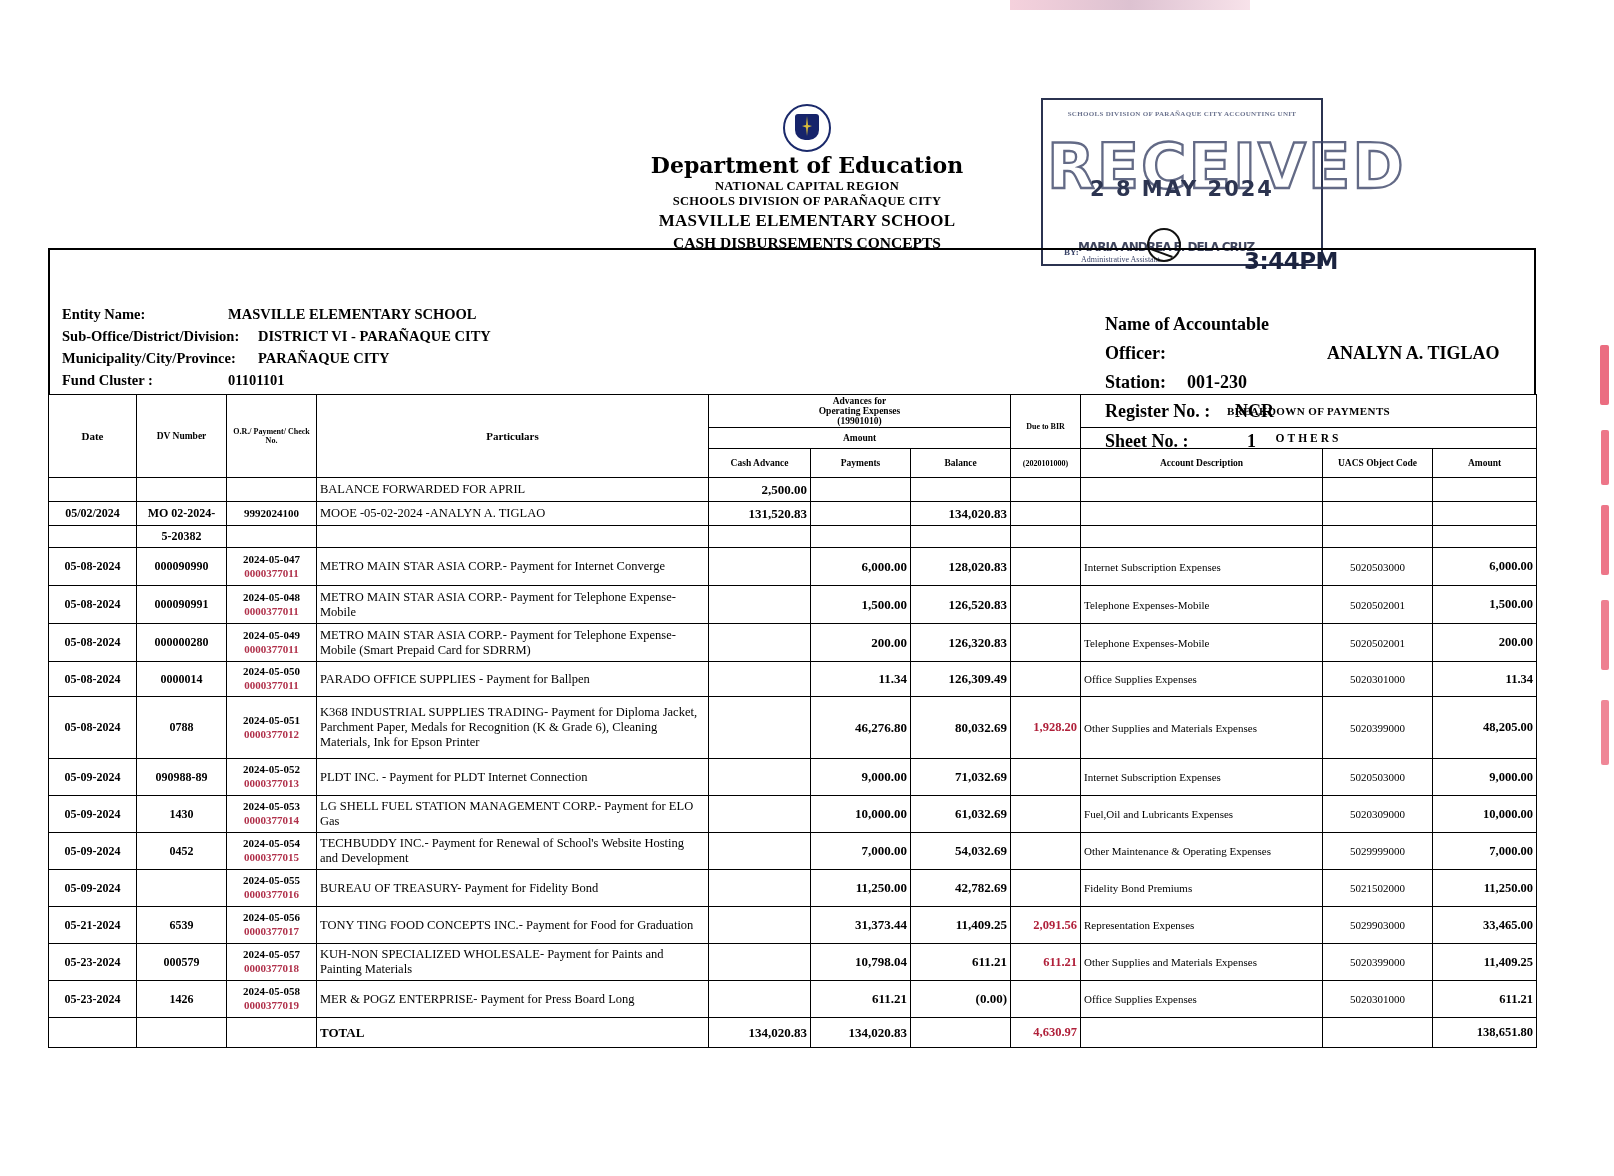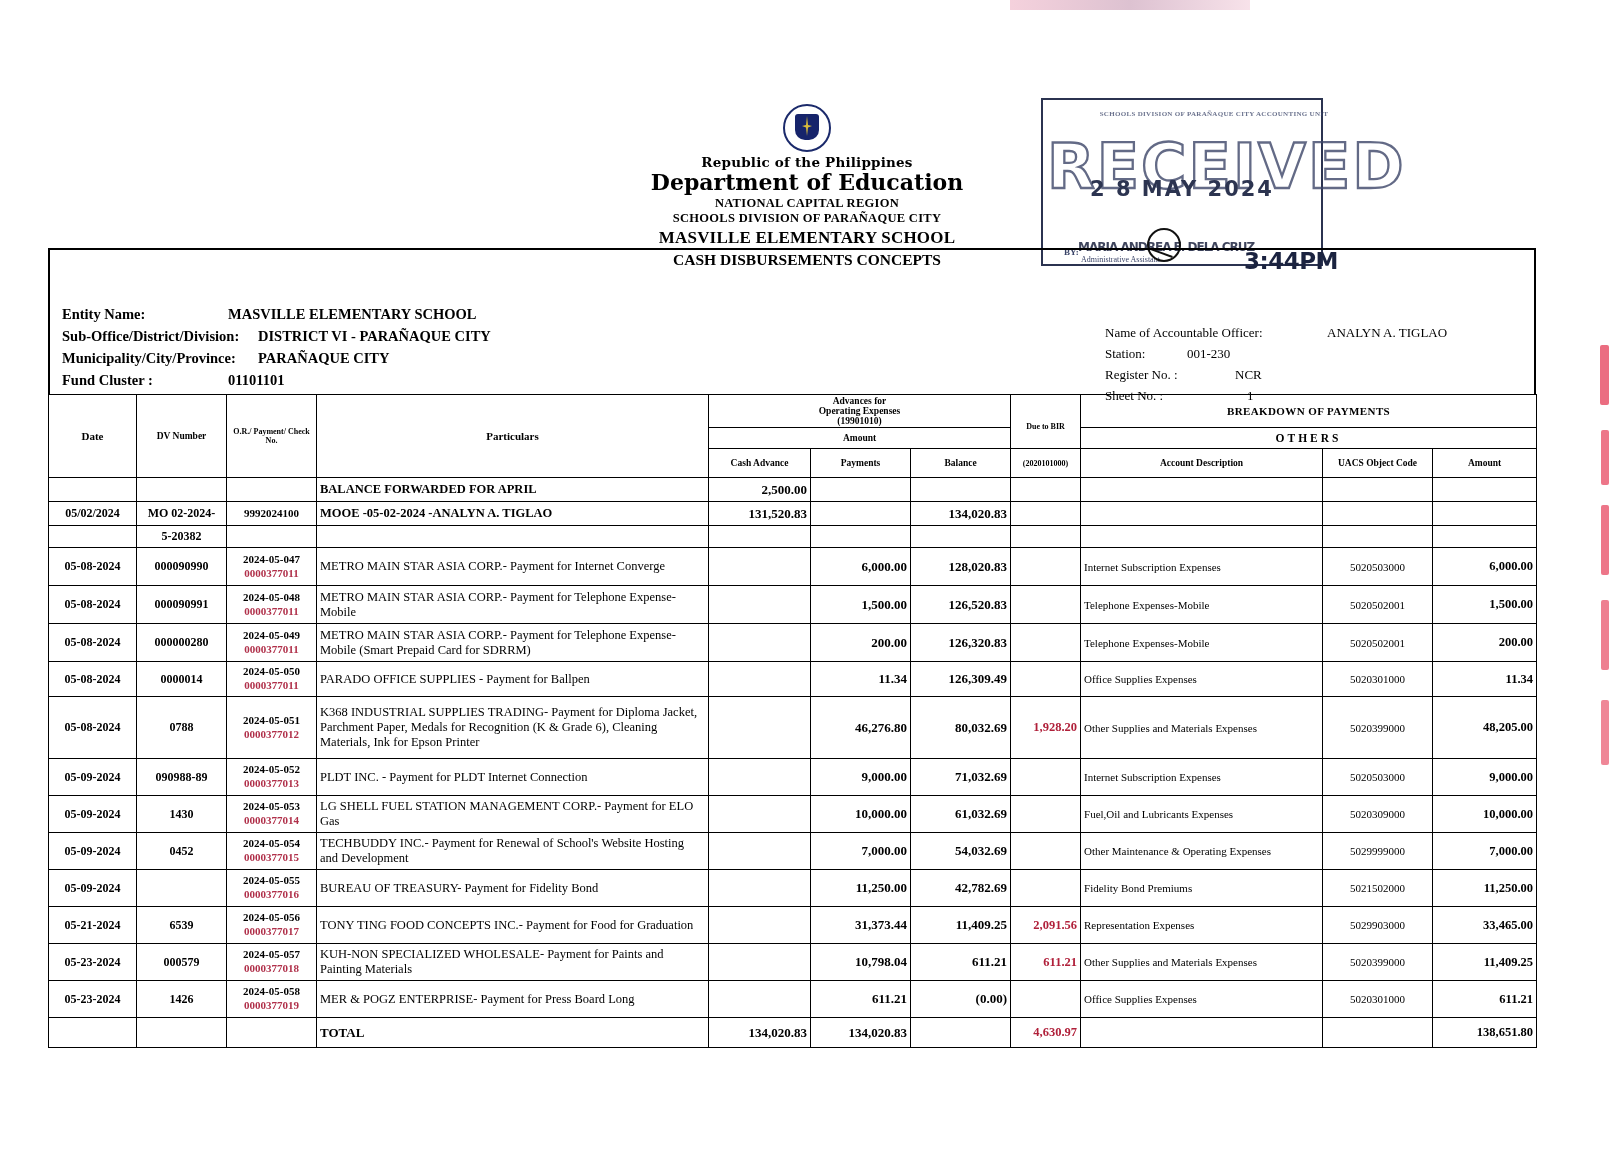--- a/index.html
+++ b/index.html
@@ -31,21 +31,21 @@
   .lh-ncr{font-size:12.5px;font-weight:bold;letter-spacing:.3px;margin-top:2px;}
   .lh-div{font-size:12.5px;font-weight:bold;letter-spacing:.3px;}
   .lh-school{font-size:17px;font-weight:bold;letter-spacing:.2px;margin-top:2px;}
   .lh-title{font-size:15.5px;font-weight:bold;line-height:1.12;margin-top:3px;}
 
   
   .stamp{position:absolute;top:98px;left:1041px;width:282px;height:168px;
          border:2px solid #2b3350;box-sizing:border-box;}
   .stamp-org{position:absolute;top:10px;left:0;width:100%;text-align:center;
          font-size:7px;font-weight:bold;color:#3a4468;letter-spacing:.3px;
-         filter:blur(.45px);opacity:.75;padding-left:32px;}
+         filter:blur(.45px);opacity:.75;}
   .stamp-received{position:absolute;top:30px;left:4px;width:274px;text-align:center;
          font-size:62px;font-weight:bold;color:transparent;letter-spacing:2px;
          -webkit-text-stroke:2.3px #3d4668;opacity:.8;filter:blur(.35px);
          font-family:"DejaVu Sans",sans-serif;}
   .stamp-date{position:absolute;top:77px;left:0;width:100%;text-align:center;
          font-size:21px;font-weight:bold;color:#2c3450;letter-spacing:2px;
          font-family:"DejaVu Sans",sans-serif;}
   .stamp-by{position:absolute;top:147px;left:21px;font-size:9px;font-weight:bold;color:#3a4468;}
   .stamp-sig{position:absolute;top:140px;left:35px;width:180px;height:22px;
          color:#1d2440;font-size:12px;font-weight:bold;filter:blur(.7px);opacity:.85;
@@ -56,21 +56,21 @@
   .stamp-circle:after{content:"";position:absolute;top:6px;left:1px;width:26px;height:16px;
          border-bottom:2px solid #111;transform:rotate(20deg);}
   .stamp-time{position:absolute;top:248px;left:1244px;font-size:23px;font-weight:bold;
          color:#1b2340;font-family:"DejaVu Sans",sans-serif;letter-spacing:-.5px;}
 
   
   .entity{position:absolute;top:303px;left:62px;font-size:14.5px;font-weight:bold;line-height:1.52;}
   .entity .row{white-space:nowrap;}
   .entity .lbl{display:inline-block;}
   .entity .val{display:inline-block;}
-  .officer{position:absolute;top:310px;left:1105px;font-size:13px;font-weight:normal;line-height:1.62;margin-top:12px;}
+  .officer{position:absolute;top:310px;left:1105px;font-size:18px;font-weight:bold;line-height:1.62;}
   .officer .lbl{display:inline-block;}
   .officer .val{display:inline-block;}
 
   
   .doc-frame{position:absolute;top:248px;left:48px;width:1488px;height:146px;
              border-left:2px solid #000;border-right:2px solid #000;border-top:2px solid #000;box-sizing:border-box;}
 
   
   table.reg{position:absolute;top:394px;left:48px;border-collapse:collapse;
             table-layout:fixed;width:1488px;}
@@ -80,21 +80,21 @@
   .h-sm{font-size:9.5px;}
   .h-xs{font-size:8px;}
   .h-break{font-size:11px;letter-spacing:.4px;}
   .h-others{font-size:11.5px;letter-spacing:3px;}
 
   td.c-date{font-size:12px;font-weight:bold;text-align:center;}
   td.c-dv{font-size:12px;font-weight:bold;text-align:center;}
   td.c-or{font-size:11px;font-weight:bold;text-align:center;line-height:1.25;}
   td.c-or .chk{color:#b0304a;font-weight:bold;display:block;}
   td.c-part{font-size:12.5px;text-align:left;line-height:1.2;}
-  td.c-part.bold{font-weight:bold;}
+  td.c-part.bold{font-weight:normal;}
   td.c-num{font-size:13px;font-weight:bold;text-align:right;padding-right:10px;}
   td.c-bir{font-size:12.5px;font-weight:bold;text-align:right;color:#b0203a;padding-right:4px;}
   td.c-acct{font-size:11px;text-align:left;padding-left:6px;}
   td.c-uacs{font-size:11px;text-align:center;}
   td.c-amt{font-size:12.5px;font-weight:bold;text-align:right;padding-right:8px;}
   tr.total td{font-weight:bold;}
   td.c-total-lbl{font-size:13px;font-weight:bold;text-align:left;padding-left:6px;}
 </style>
 </head>
 <body>
@@ -104,21 +104,20 @@
 <div class="scan-edge-right-2"></div>
 <div class="scan-edge-right-3"></div>
 <div class="scan-edge-right-4"></div>
 <div class="scan-edge-right-5"></div>
 
 <div class="letterhead">
   <div class="seal">
     <div class="inner"></div>
       <div class="ray"></div>
   </div>
-  <div class="lh-rep">Republic of the Philippines</div>
   <div class="lh-dep">Department of Education</div>
   <div class="lh-ncr">NATIONAL CAPITAL REGION</div>
   <div class="lh-div">SCHOOLS DIVISION OF PARAÑAQUE CITY</div>
   <div class="lh-school">MASVILLE ELEMENTARY SCHOOL</div>
   <div class="lh-title">CASH DISBURSEMENTS CONCEPTS</div>
 </div>
 
 <div class="stamp">
   <div class="stamp-org">SCHOOLS DIVISION OF PARAÑAQUE CITY ACCOUNTING UNIT</div>
   <div class="stamp-received">RECEIVED</div>

